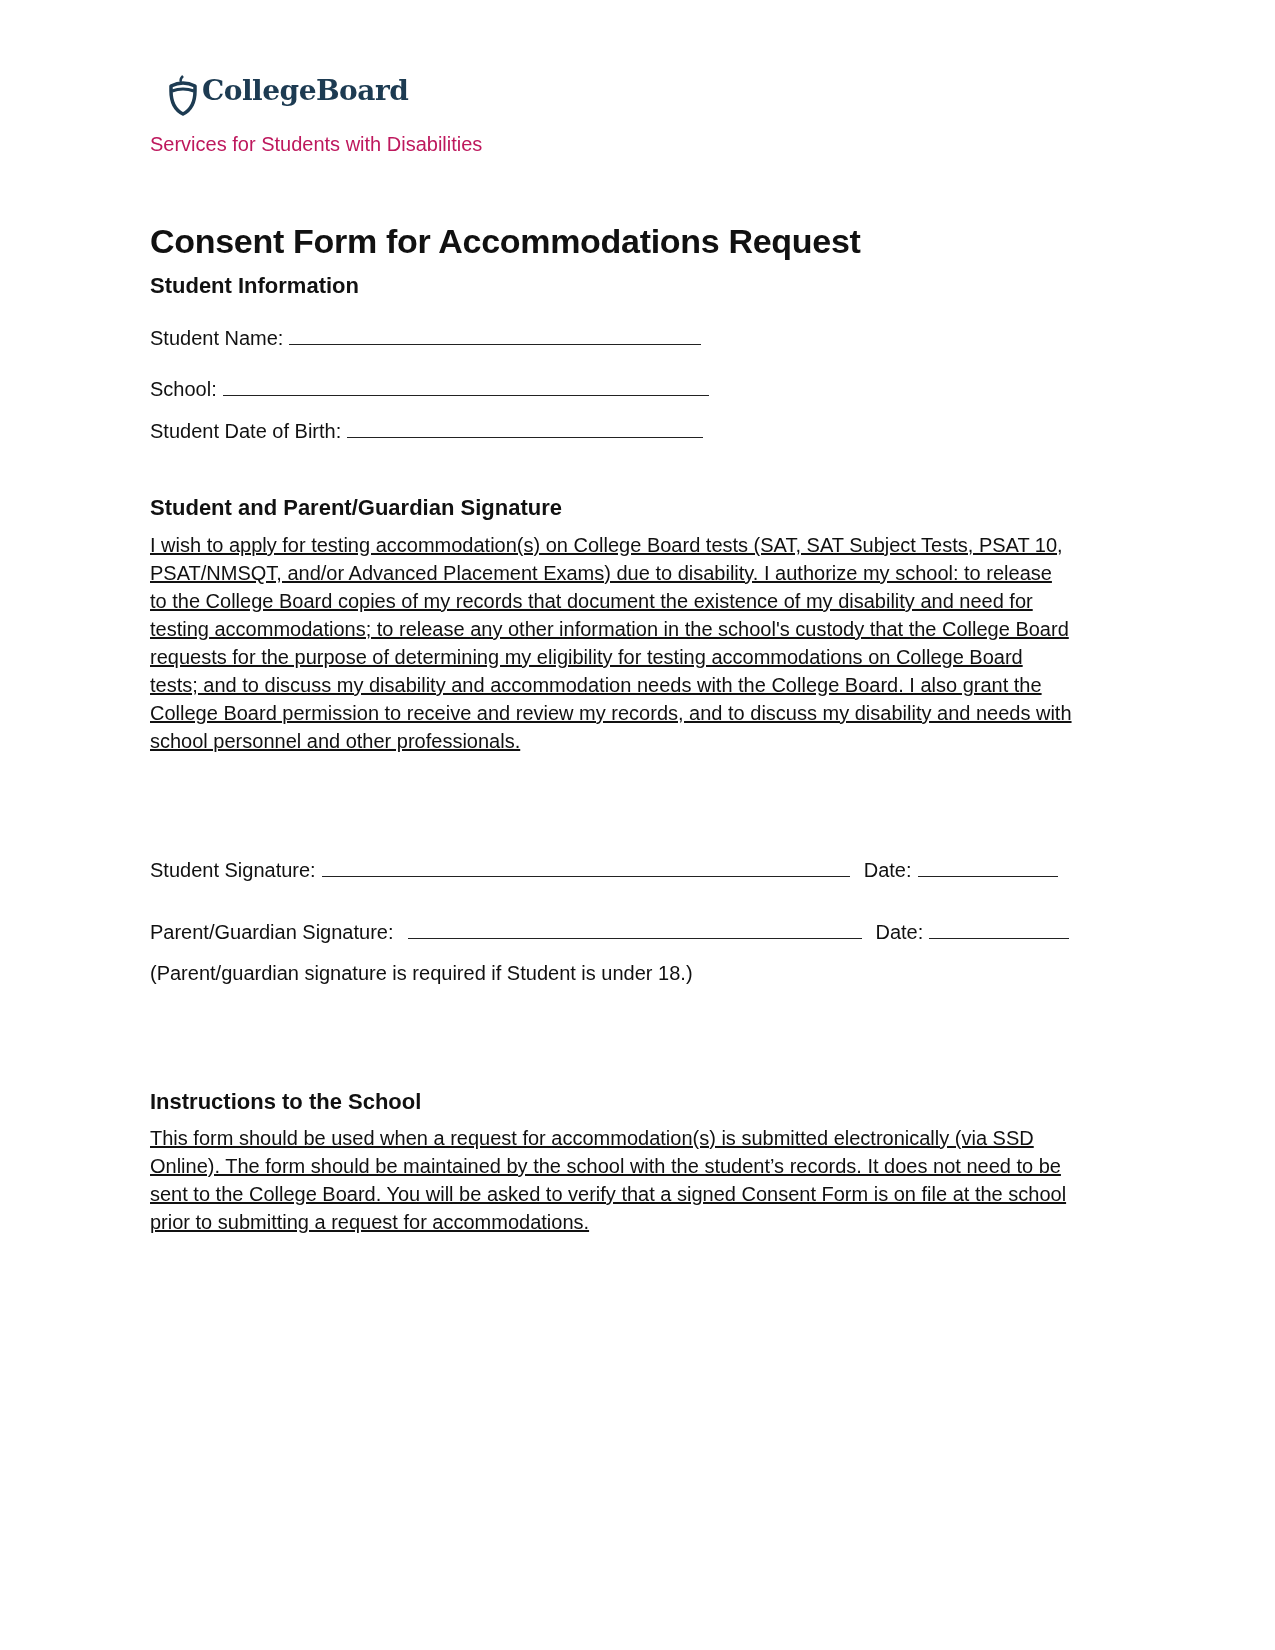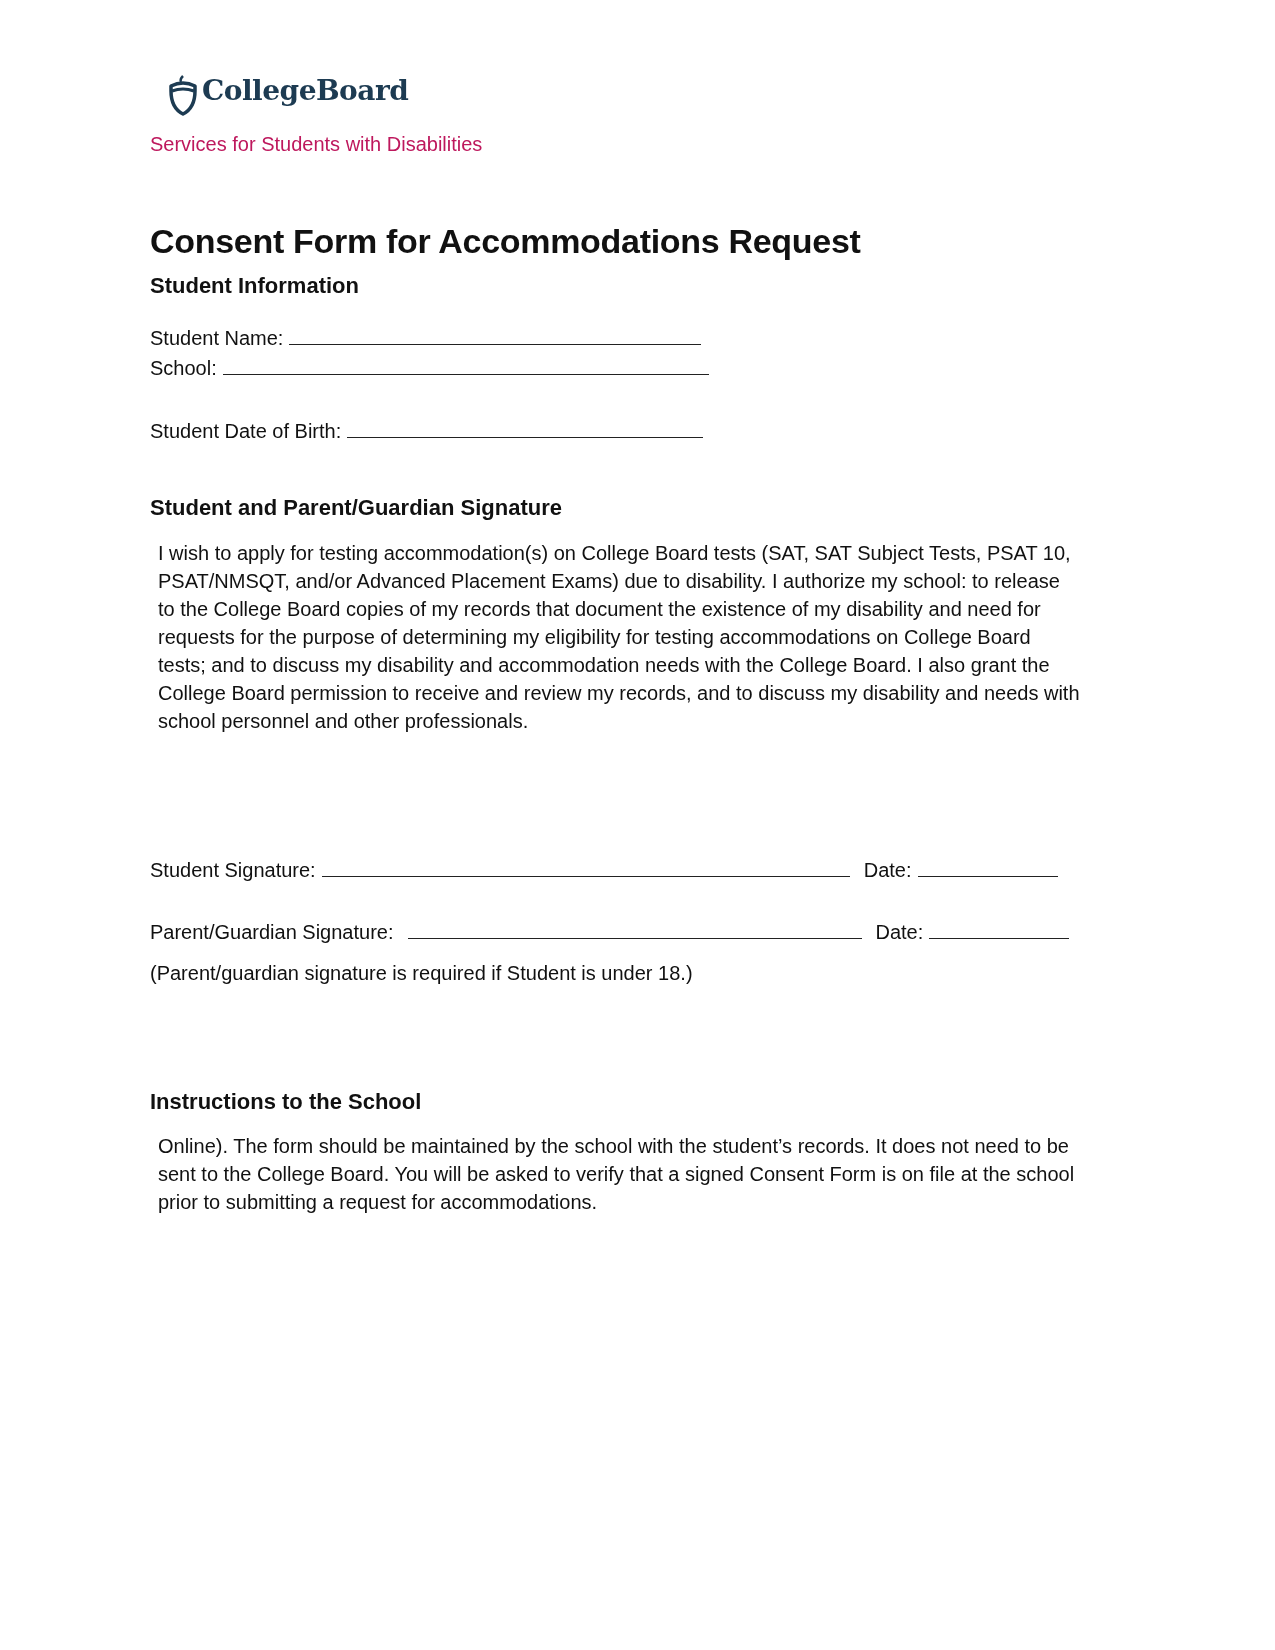--- a/index.html
+++ b/index.html
@@ -12,21 +12,21 @@
     .logo svg { width: 30px; height: 42px; }
     .logo-text {
       font-family: "DejaVu Serif", serif; font-weight: bold; font-size: 28px;
       color: #1d3b52; margin-left: 4px; letter-spacing: -0.5px;
     }
     .subtitle { position: absolute; left: 150px; top: 133px; font-size: 20px; color: #be185d; }
     .title { position: absolute; left: 150px; top: 222px; font-size: 34px; font-weight: bold; margin: 0; letter-spacing: -0.3px; }
     .h2 { position: absolute; left: 150px; font-size: 22px; font-weight: bold; margin: 0; }
     .field { position: absolute; left: 150px; font-size: 20px; white-space: nowrap; display: flex; align-items: baseline; }
     .blank { display: inline-block; border-bottom: 1.5px solid #222; height: 18px; margin-left: 6px; }
-    .para { position: absolute; left: 150px; width: 980px; font-size: 20px; line-height: 28px; margin: 8px; }
+    .para { position: absolute; left: 150px; width: 980px; font-size: 20px; line-height: 28px; margin: 0; text-decoration: underline; }
     .para .line { display: block; white-space: nowrap; }
     .note { position: absolute; left: 150px; top: 1010px; font-size: 20px; }
     .rev { position: absolute; left: 1146px; top: 1605px; font-family: "Liberation Mono", monospace; font-size: 11px; color: #222; margin-top: 48px; }
     .date-group { display: inline-flex; align-items: baseline; text-align: center; }
   </style>
 </head>
 <body>
 
 <div class="page">
 
@@ -43,36 +43,37 @@
 
   <h1 class="title">Consent Form for Accommodations Request</h1>
 
   <h2 class="h2" style="top:273px;">Student Information</h2>
 
   <div class="field" style="top:326px;">
     <span>Student Name:</span>
     <span class="blank" style="width:412px;"></span>
   </div>
 
-  <div class="field" style="top:356px;">
+  <div class="field" style="top:377px;">
     <span>School:</span>
     <span class="blank" style="width:486px;"></span>
   </div>
 
   <div class="field" style="top:419px;">
     <span>Student Date of Birth:</span>
     <span class="blank" style="width:356px;"></span>
   </div>
 
   <h2 class="h2" style="top:495px;">Student and Parent/Guardian Signature</h2>
 
   <div class="para" style="top:531px;">
     <span class="line">I wish to apply for testing accommodation(s) on College Board tests (SAT, SAT Subject Tests, PSAT 10,</span>
     <span class="line">PSAT/NMSQT, and/or Advanced Placement Exams) due to disability. I authorize my school: to release</span>
     <span class="line">to the College Board copies of my records that document the existence of my disability and need for</span>
+    <span class="line">testing accommodations; to release any other information in the school's custody that the College Board</span>
     <span class="line">requests for the purpose of determining my eligibility for testing accommodations on College Board</span>
     <span class="line">tests; and to discuss my disability and accommodation needs with the College Board. I also grant the</span>
     <span class="line">College Board permission to receive and review my records, and to discuss my disability and needs with</span>
     <span class="line">school personnel and other professionals.</span>
   </div>
 
   <div class="field" style="top:858px;">
     <span>Student Signature:</span>
     <span class="blank" style="width:528px;"></span>
     <span class="date-group" style="margin-left:14px;">
@@ -88,19 +89,20 @@
       <span>Date:</span>
       <span class="blank" style="width:140px;"></span>
     </span>
   </div>
 
   <div class="note" style="top:962px;">(Parent/guardian signature is required if Student is under 18.)</div>
 
   <h2 class="h2" style="top:1089px;">Instructions to the School</h2>
 
   <div class="para" style="top:1124px;">
+    <span class="line">This form should be used when a request for accommodation(s) is submitted electronically (via SSD</span>
     <span class="line">Online). The form should be maintained by the school with the student’s records. It does not need to be</span>
     <span class="line">sent to the College Board. You will be asked to verify that a signed Consent Form is on file at the school</span>
     <span class="line">prior to submitting a request for accommodations.</span>
   </div>
 
   <div class="rev">rev/Nov2017</div>
 </div>
 
 </body></html>

